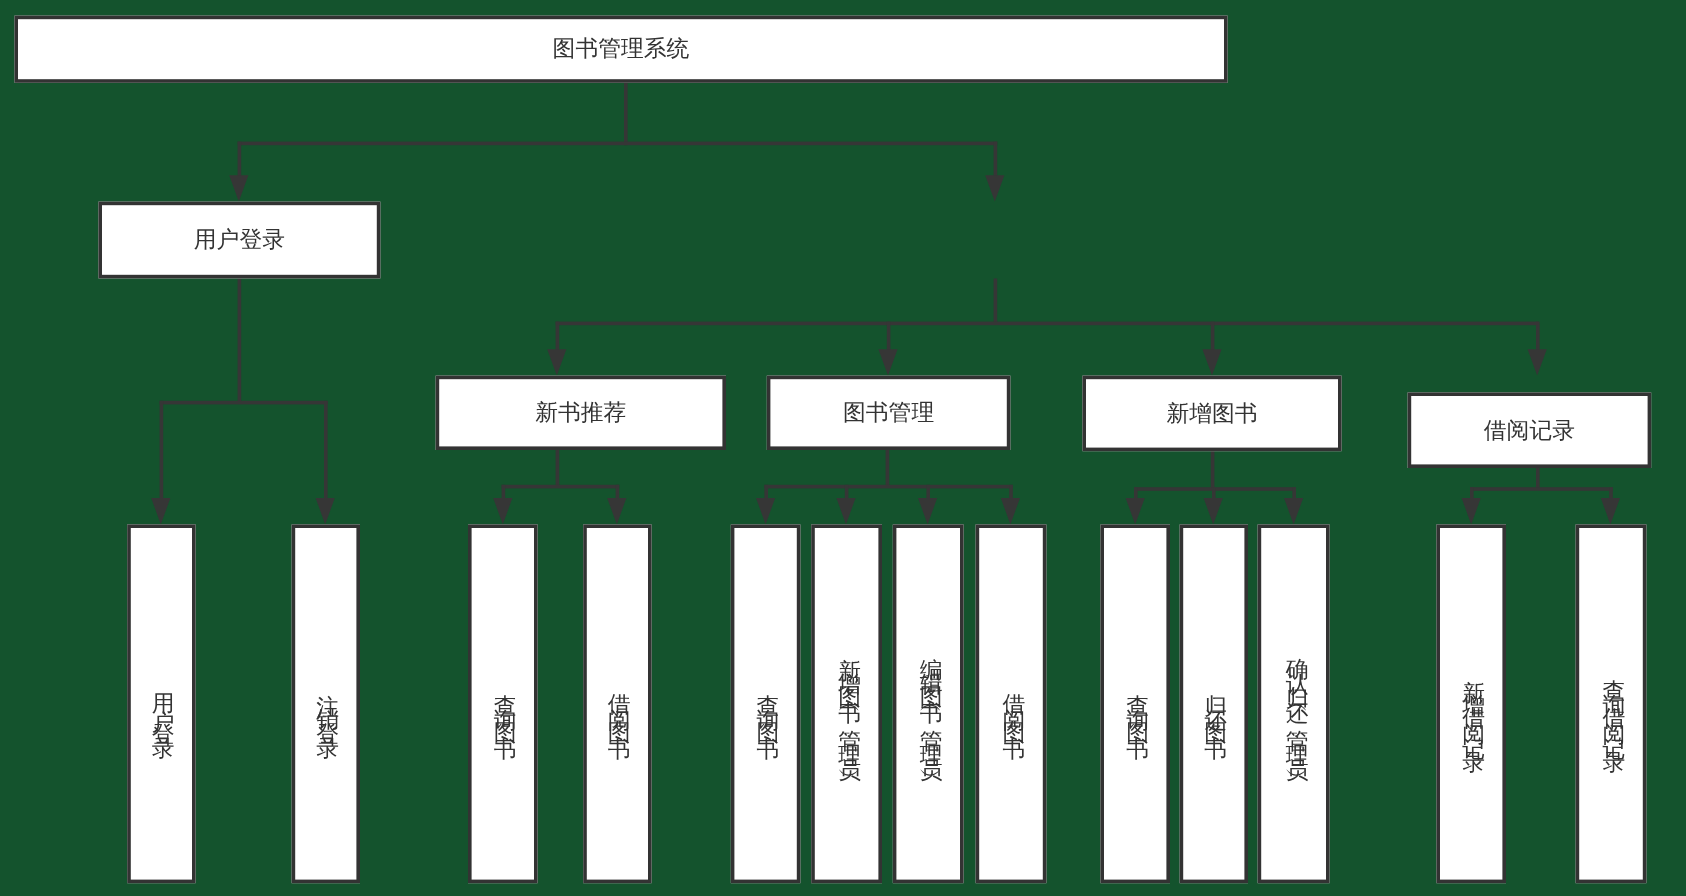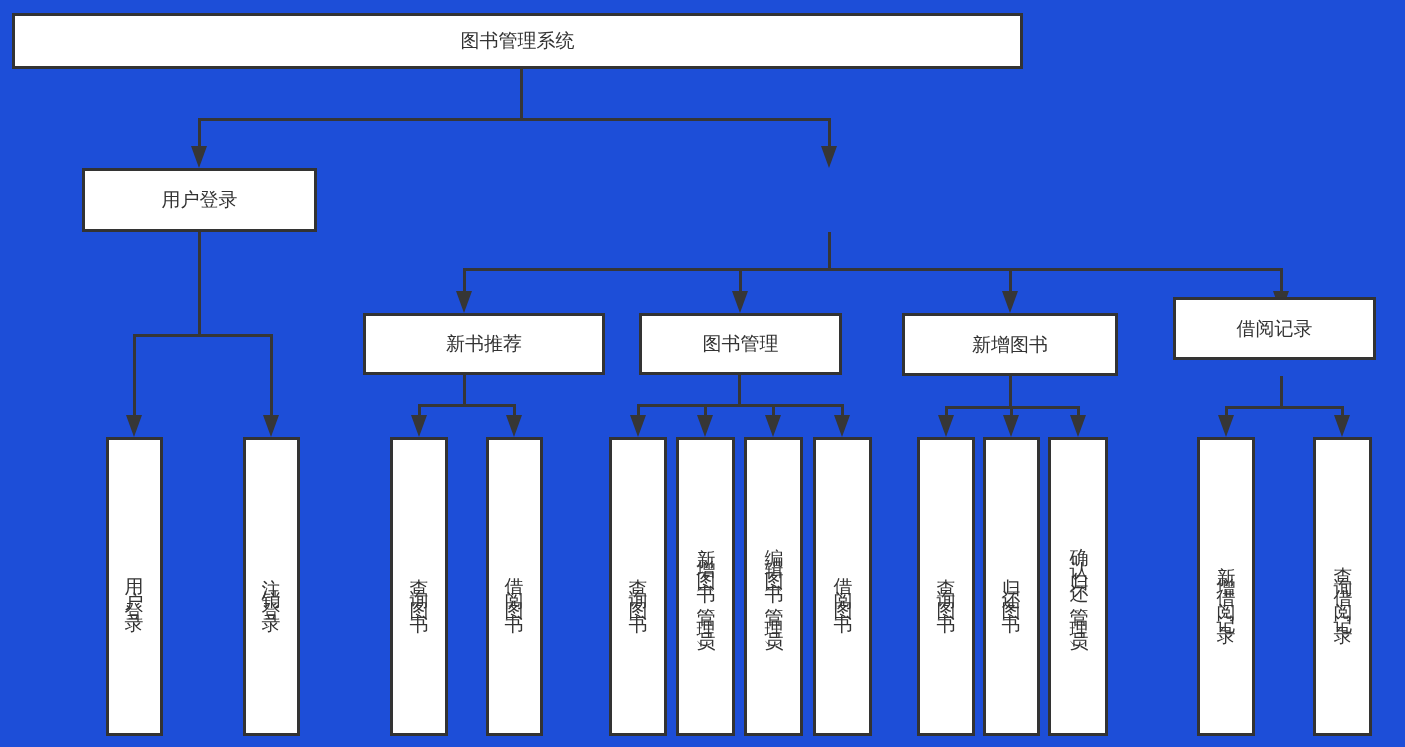--- a/index.html
+++ b/index.html
@@ -1,20 +1,20 @@
 <!DOCTYPE html>
 <html><head>
 <meta charset="utf-8">
 <style>
   * { margin:0; padding:0; box-sizing:border-box; }
   html,body { background:#ffffff; }
   .stage {
     position:relative; width:1405px; height:747px;
-    background:#1d4ed8; overflow:hidden;
-    font-family:Liberation Serif, serif; color:#333333;
+    background:#14532d; overflow:hidden;
+    font-family:Liberation Mono, monospace; color:#333333;
   }
   .node {
     position:absolute; background:#ffffff; border:3px solid #333333;
     display:flex; align-items:center; justify-content:center;
     font-size:19px; color:#333333; z-index:2;
   }
   .node.v {
     display:block; writing-mode:vertical-rl; text-orientation:mixed;
     line-height:51px; text-align:center; letter-spacing:12px; font-size:19px;
   }
@@ -94,21 +94,21 @@
   <i class="vl" style="left:1341px;top:406px;height:11px"></i>
   <i class="ah" style="left:1334px;top:415px"></i>
 
   <div class="node" style="left:12px;top:13px;width:1011px;height:56px">图书管理系统</div>
 
   <div class="node" style="left:82px;top:168px;width:235px;height:64px">用户登录</div>
 
   <div class="node" style="left:363px;top:313px;width:242px;height:62px">新书推荐</div>
   <div class="node" style="left:639px;top:313px;width:203px;height:62px">图书管理</div>
   <div class="node" style="left:902px;top:313px;width:216px;height:63px">新增图书</div>
-  <div class="node" style="left:1173px;top:297px;width:203px;height:63px">借阅记录</div>
+  <div class="node" style="left:1173px;top:327px;width:203px;height:63px">借阅记录</div>
 
   <div class="node v" style="left:106px;top:437px;width:57px;height:299px">用户登录</div>
   <div class="node v" style="left:243px;top:437px;width:57px;height:299px">注销登录</div>
 
   <div class="node v" style="left:390px;top:437px;width:58px;height:299px">查询图书</div>
   <div class="node v" style="left:486px;top:437px;width:57px;height:299px">借阅图书</div>
 
   <div class="node v" style="left:609px;top:437px;width:58px;height:299px">查询图书</div>
   <div class="node v" style="left:676px;top:437px;width:59px;height:299px">新增图书（管理员）</div>
   <div class="node v" style="left:744px;top:437px;width:59px;height:299px">编辑图书（管理员）</div>

